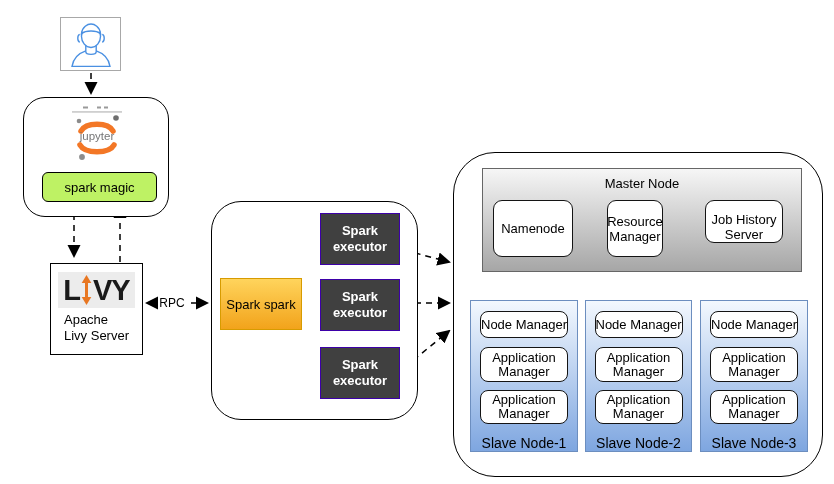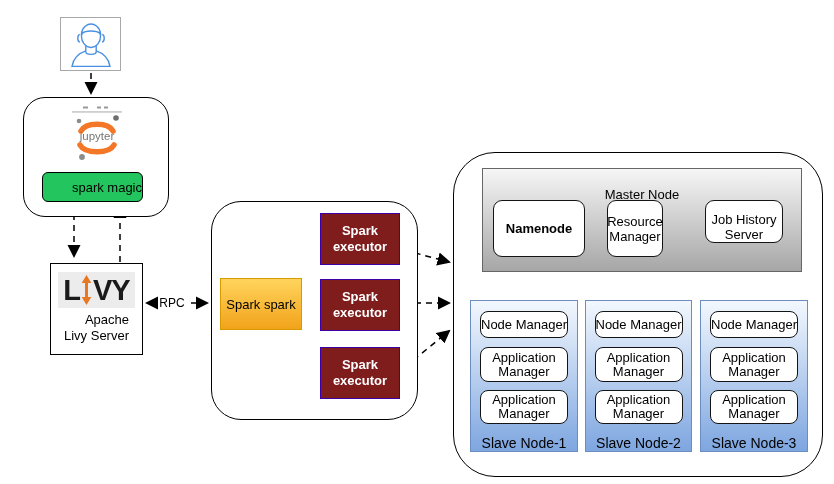--- a/index.html
+++ b/index.html
@@ -33,44 +33,44 @@
     background: #fff;
     display: flex; align-items: center; justify-content: center;
   }
   .jupyter-container {
     left: 23px; top: 97px; width: 146px; height: 120px;
     border: 1.5px solid #000; border-radius: 22px;
     background: #fff;
   }
   .jupyter-logo { left: 70px; top: 104px; width: 54px; height: 62px; }
   .spark-magic {
-    left: 42px; top: 172px; width: 101px; height: 30px;
+    left: 42px; top: 172px; width: 115px; height: 30px;
     border: 1.3px solid #000; border-radius: 6px;
-    background: #22c55e;
-    display: flex; align-items: center; justify-content: flex-end;
+    background: #bef264;
+    display: flex; align-items: center; justify-content: center;
     font-size: 13px;
   }
   .livy-box {
     left: 50px; top: 263px; width: 93px; height: 92px;
     border: 1.5px solid #000;
     background: #fff;
     display: flex; flex-direction: column; align-items: center;
     padding-top: 8px;
   }
   .livy-logo {
     display: flex; align-items: center; justify-content: center;
     background: #ececec;
     padding: 1px 5px;
     height: 36px;
   }
   .livy-letter {
     font-size: 29px; font-weight: bold; color: #1a1a1a;
     letter-spacing: -1px; line-height: 1;
   }
-  .livy-caption { margin-top: 4px; font-size: 13px; line-height: 16px; text-align: right; }
+  .livy-caption { margin-top: 4px; font-size: 13px; line-height: 16px; text-align: left; }
 
   .rpc-label {
     left: 158px; top: 295px; width: 28px; height: 16px;
     background: #fff;
     display: flex; align-items: center; justify-content: center;
     font-size: 12px;
   }
 
   
   .spark-container {
@@ -80,21 +80,21 @@
   }
   .spark-driver {
     left: 220px; top: 278px; width: 82px; height: 52px;
     background: linear-gradient(180deg, #ffd45c 0%, #f2a31b 100%);
     border: 1px solid #d79b00;
     display: flex; align-items: center; justify-content: center;
     font-size: 13px;
   }
   .spark-executor {
     width: 80px; height: 52px;
-    background: #7f1d1d;
+    background: #404040;
     border: 1px solid #3d00a8;
     display: flex; align-items: center; justify-content: center;
     text-align: center;
     color: #fff; font-size: 13px; font-weight: bold; line-height: 16px;
     padding: 0 10px;
   }
   .exec-1 { left: 320px; top: 213px; }
   .exec-2 { left: 320px; top: 279px; }
   .exec-3 { left: 320px; top: 347px; }
 
@@ -103,29 +103,29 @@
     left: 453px; top: 152px; width: 370px; height: 325px;
     border: 1.5px solid #000; border-radius: 42px;
     background: #fff;
   }
   .master-node {
     left: 482px; top: 168px; width: 320px; height: 104px;
     background: linear-gradient(180deg, #f6f6f6 0%, #a6a6a6 100%);
     border: 1px solid #666;
     text-align: center;
   }
-  .master-title { margin-top: 18px; font-size: 13px; }
+  .master-title { margin-top: 7px; font-size: 13px; }
   .white-box {
     background: #fff;
     border: 1.2px solid #141414; border-radius: 9px;
     display: flex; align-items: center; justify-content: center;
     text-align: center;
     font-size: 13px; line-height: 15px;
   }
-  .namenode    { left: 493px; top: 200px; width: 92px; height: 57px; font-weight: bold; }
+  .namenode    { left: 493px; top: 200px; width: 80px; height: 57px; }
   .resource-mgr{ left: 607px; top: 200px; width: 56px; height: 57px; }
   .job-history { left: 705px; top: 200px; width: 78px; height: 43px; align-items: flex-end; }
 
   .slave-node {
     top: 300px; width: 108px; height: 152px;
     background: linear-gradient(180deg, #f3f8fe 0%, #7ea6e0 100%);
     border: 1px solid #6c8ebf;
     display: flex; flex-direction: column; align-items: center;
     padding-top: 10px;
   }

